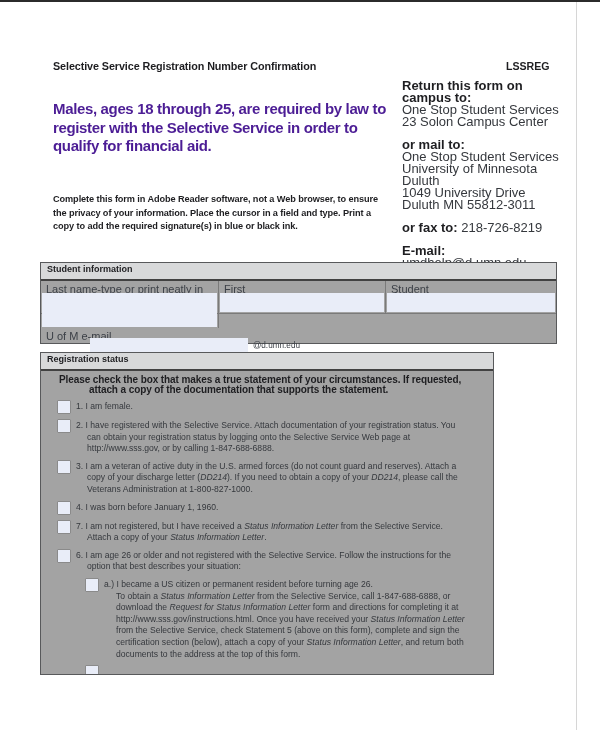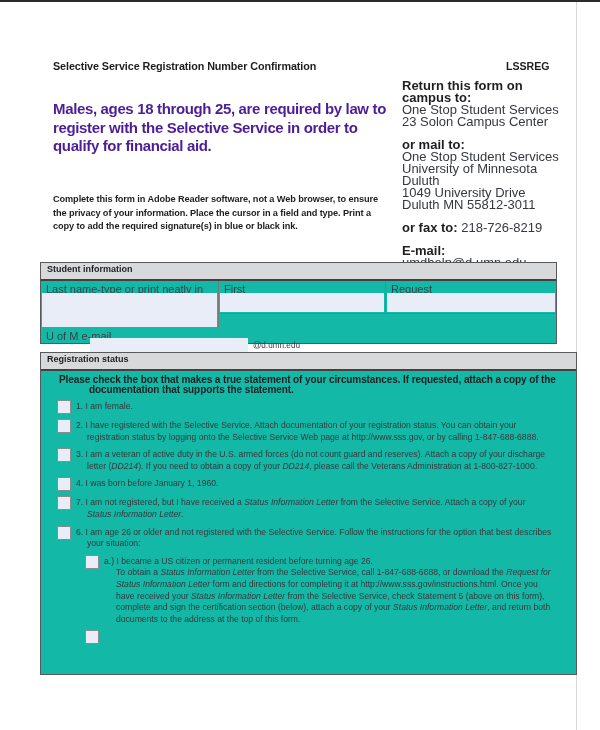--- a/index.html
+++ b/index.html
@@ -19,23 +19,23 @@
   .headline{position:absolute;left:53px;top:100px;width:350px;font-size:15px;line-height:18.6px;
     font-weight:bold;color:#4c1d95;letter-spacing:-0.35px;}
   .adobe-note{position:absolute;left:53px;top:193px;width:334px;font-size:9.2px;line-height:13.6px;
     font-weight:bold;color:#1e1e21;letter-spacing:-0.1px;}
 
   .right-col{position:absolute;left:402px;top:80px;width:165px;font-size:13px;line-height:12px;}
   .right-col .rb{font-weight:bold;color:#1e1e21;}
   .right-col .gap{height:11px;}
   .right-col b{color:#1e1e21;}
 
-  .box{position:absolute;left:40px;border:1.5px solid #58595b;background:#14b8a6;box-sizing:border-box;}
+  .box{position:absolute;left:40px;border:1.5px solid #58595b;background:#a3a3a3;box-sizing:border-box;}
   .student-box{top:262px;width:517px;height:82px;}
-  .reg-box{top:352px;width:537px;height:323px;overflow:hidden;}
+  .reg-box{top:352px;width:454px;height:323px;overflow:hidden;}
   .section-header{height:15px;background:#d8d9da;border-bottom:2px solid #414141;
     font-size:9px;font-weight:bold;color:#1e1e21;padding:1px 0 0 6px;}
 
   .si-row{display:flex;position:relative;box-sizing:border-box;}
   .si-row1{height:33px;border-bottom:1px solid #7a7a7a;}
   .si-row2{height:30px;flex-direction:column;}
   .si-cell{position:relative;box-sizing:border-box;border-right:1px solid #7a7a7a;}
   .si-cell:last-child{border-right:none;}
   .c1{width:178px;}.c2{width:167px;}.c3{flex:1;}.c4{width:178px;}.c5{flex:1;}
   .si-label{display:block;font-size:11px;padding:2px 0 0 5px;color:#3c4047;}
@@ -90,21 +90,21 @@
   <div class="si-row si-row1">
     <div class="si-cell c1">
       <span class="si-label">Last name-type or print neatly in ink</span>
       <input class="field-input" type="text" value="" style="">
     </div>
     <div class="si-cell c2">
       <span class="si-label">First</span>
       <input class="field-input" type="text" value="" style="">
     </div>
     <div class="si-cell c3">
-      <span class="si-label">Request</span>
+      <span class="si-label">Student</span>
       <input class="field-input" type="text" value="" style="">
     </div>
   </div>
   <div class="si-row si-row2">
     <div class="si-cell c4">
       <span class="si-label">Student ID number</span>
       <input class="field-input row2-input" type="text" value="" style="">
     </div>
     <div class="si-cell c5">
       <span class="si-label">U of M e-mail</span>

